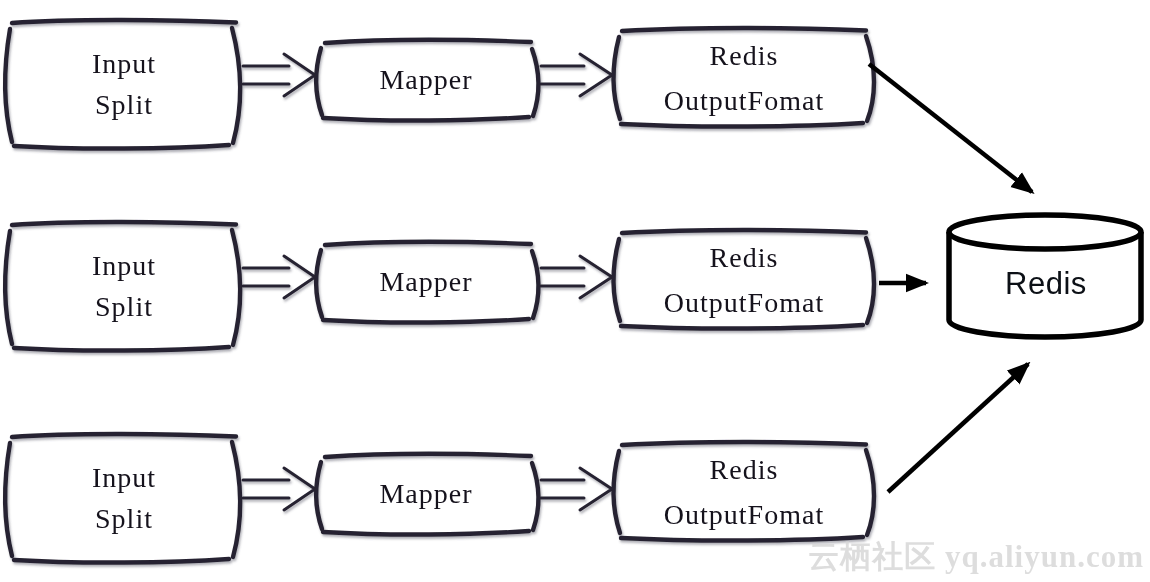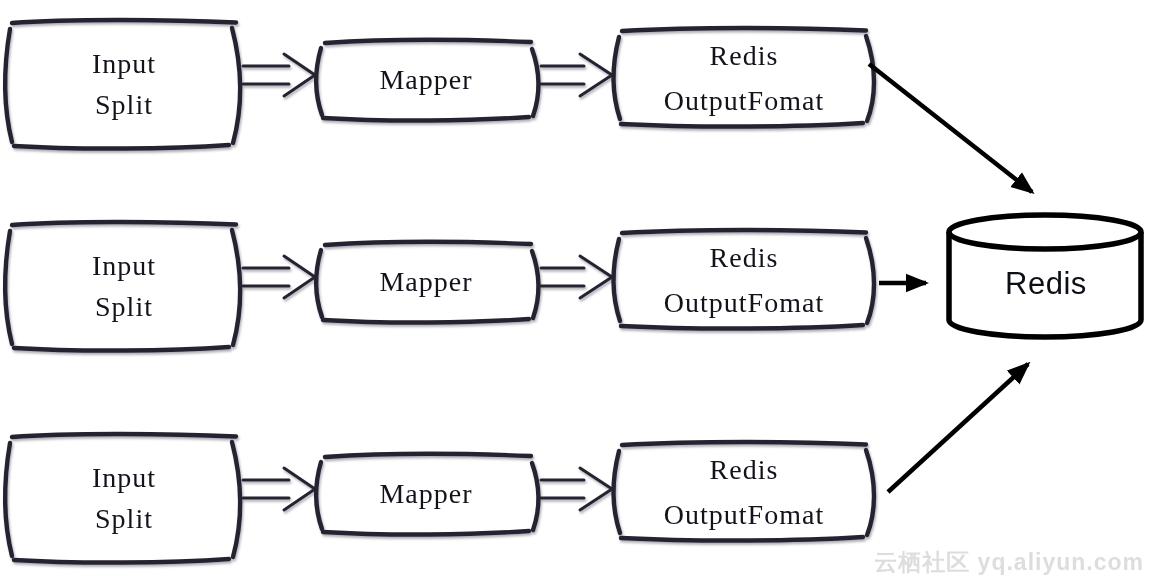--- a/index.html
+++ b/index.html
@@ -34,23 +34,23 @@
   .db-lbl {
     font-family: "Liberation Sans", sans-serif;
     font-size: 31px;
     letter-spacing: 0.5px;
     color: #0c1016;
   }
   .watermark {
     position: absolute;
     right: 6px;
     bottom: 4px;
-    font-family: Liberation Sans, sans-serif;
+    font-family: Liberation Serif, serif;
     font-weight: bold;
-    font-size: 23px;
+    font-size: 31px;
     letter-spacing: 1px;
     color: #d8d8d8;
     opacity: 0.85;
     white-space: nowrap;
     user-select: none;
   }
 </style>
 </head>
 <body>
 

